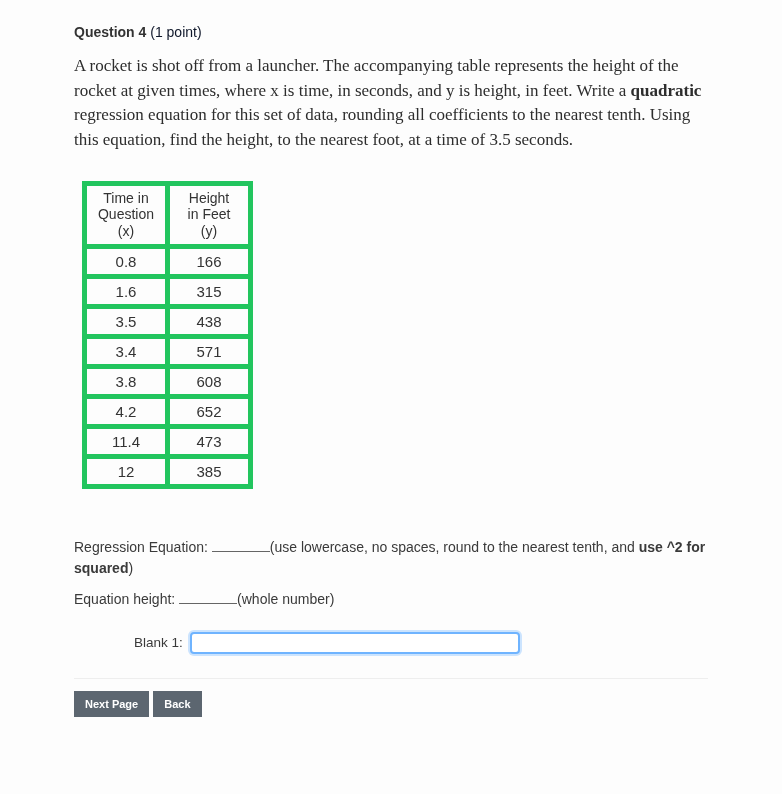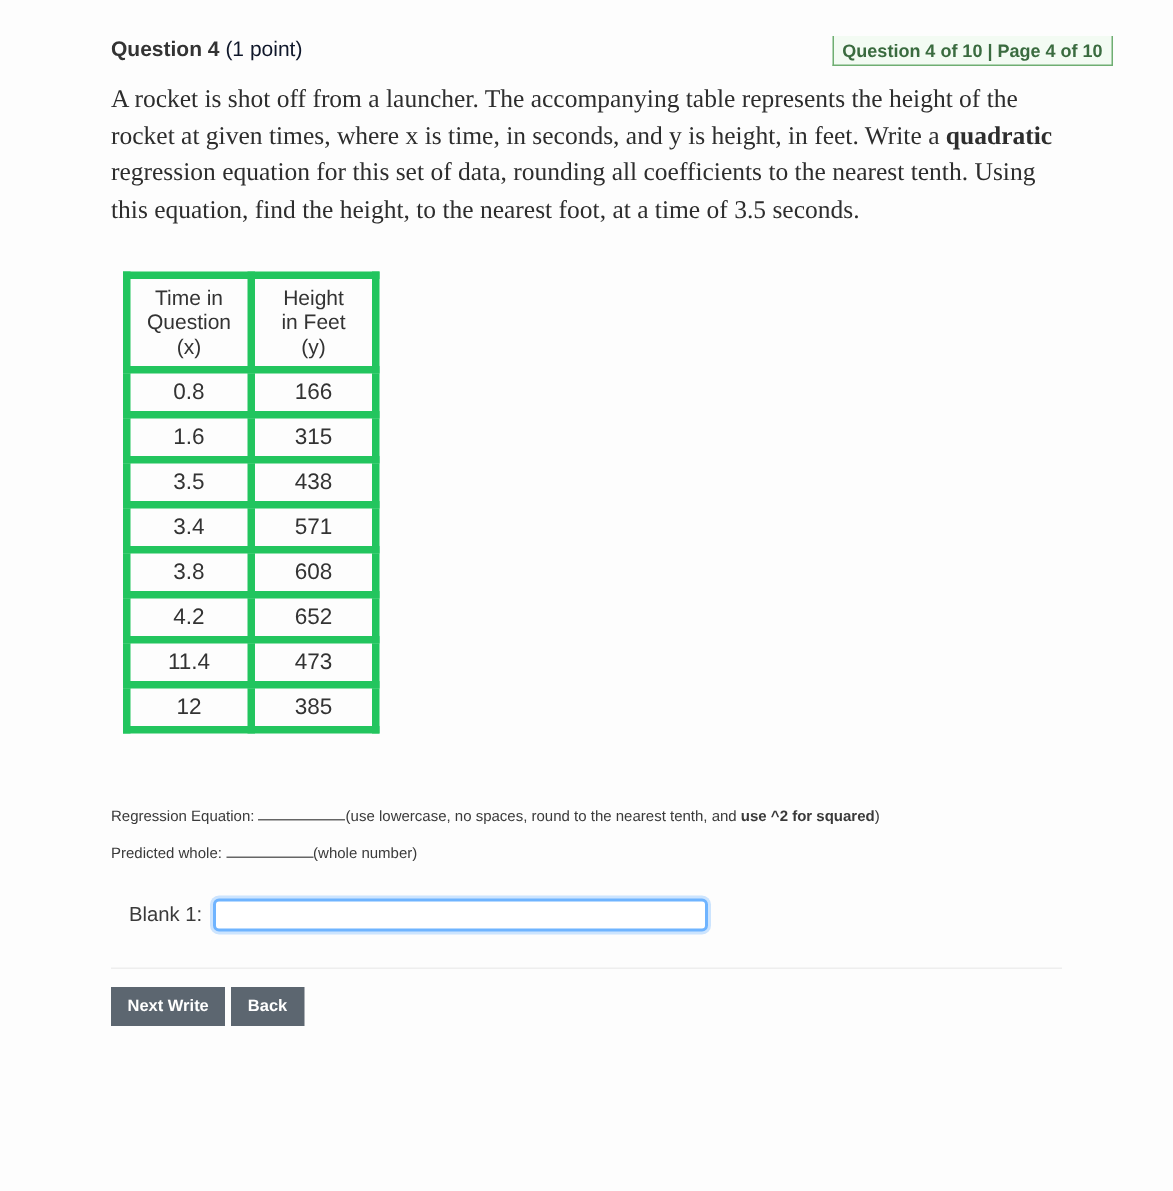--- a/index.html
+++ b/index.html
@@ -7,36 +7,35 @@
   .pager{position:absolute;top:0;right:40px;font-size:12px;font-weight:700;color:#3a6b3f;border:1px solid #6fae72;border-top:none;padding:3px 6px 2px;background:#f3fbf3;}
   .qhead{margin-top:24px;font-size:14px;color:#444;}
   .qhead b{color:#333;}
   .qhead .pts{color:#0f172a;}
   .prompt{margin-top:14px;font-family:Georgia,'Times New Roman',serif;font-size:17px;line-height:1.45;color:#2d2d2d;}
   .prompt .em{text-align:right;}
   .prompt .bold{font-weight:700;}
   table.data{border-collapse:collapse;margin-top:28px;margin-left:8px;}
   table.data th,table.data td{border:5px solid #22c55e;padding:4px 10px;font-family:Arial,Helvetica,sans-serif;font-size:15px;text-align:center;min-width:58px;}
   table.data th{font-weight:400;line-height:1.2;font-size:14px;}
-  .instr{margin-top:48px;font-size:10px;color:#3a3a3a;line-height:1.5;}
+  .instr{margin-top:48px;font-size:14px;color:#3a3a3a;line-height:1.5;}
   .instr .blankline{display:inline-block;border-bottom:1px solid #666;width:58px;vertical-align:baseline;}
   .blanks{margin-top:22px;margin-left:12px;font-size:13.5px;color:#3a3a3a;}
-  .blanks .row{display:flex;align-items:center;margin-bottom:8px;}
+  .blanks .row{display:flex;align-items:center;margin-bottom:8px;margin-left:48px;}
   .blanks label{width:56px;}
   .blanks input{height:22px;width:330px;border:1px solid #b9b9b9;padding:1px 4px;font-size:13px;box-sizing:border-box;}
   .blanks input.focus{border:2px solid #6fb4ff;border-radius:4px;box-shadow:0 0 0 2px rgba(111,180,255,0.35);}
   hr.thin{border:none;border-top:1px solid #eee;margin:24px 0 12px;}
   .btns{display:flex;gap:4px;}
   .btns button{background:#5c6670;color:#fff;border:none;font-size:11px;font-weight:700;padding:7px 11px;cursor:pointer;}
 </style>
 </head>
 <body>
 <div class="page">
 
-  <div class="pager">Question 4 of 10 | Page 4 of 10</div>
 
   <div class="qhead">
     <b>Question 4</b>
     <span class="pts">(1 point)</span>
   </div>
 
   <div class="prompt">
     <span>A rocket is shot off from a launcher. The accompanying table represents the height of the rocket at given times, where x is time, in seconds, and y is height, in feet. Write a </span><span class="bold">quadratic</span><span> regression equation for this set of data, rounding all coefficients </span><span class="em">to the nearest tenth</span><span>. Using this equation, find the height, </span><span class="em">to the nearest foot</span><span>, at a time of 3.5 seconds.</span>
   </div>
 
@@ -89,31 +88,31 @@
           <td>385</td>
         </tr>
     </tbody>
   </table>
 
   <div class="instr">
     <div>
       <span>Regression Equation: </span><span class="blankline"></span><span>(use lowercase, no spaces, round to the nearest tenth, and </span><b>use ^2 for squared</b><span>)</span>
     </div>
     <div style="margin-top:10px;">
-      <span>Predicted whole: </span><span class="blankline"></span><span>(whole number)</span>
+      <span>Equation height: </span><span class="blankline"></span><span>(whole number)</span>
     </div>
   </div>
 
   <div class="blanks">
     <div class="row">
       <label>Blank 1:</label>
       <input type="text" class="focus" value="" style="">
     </div>
   </div>
 
   <hr class="thin">
 
   <div class="btns">
-    <button>Next Write</button>
+    <button>Next Page</button>
     <button>Back</button>
   </div>
 
 </div>
 
 </body></html>

